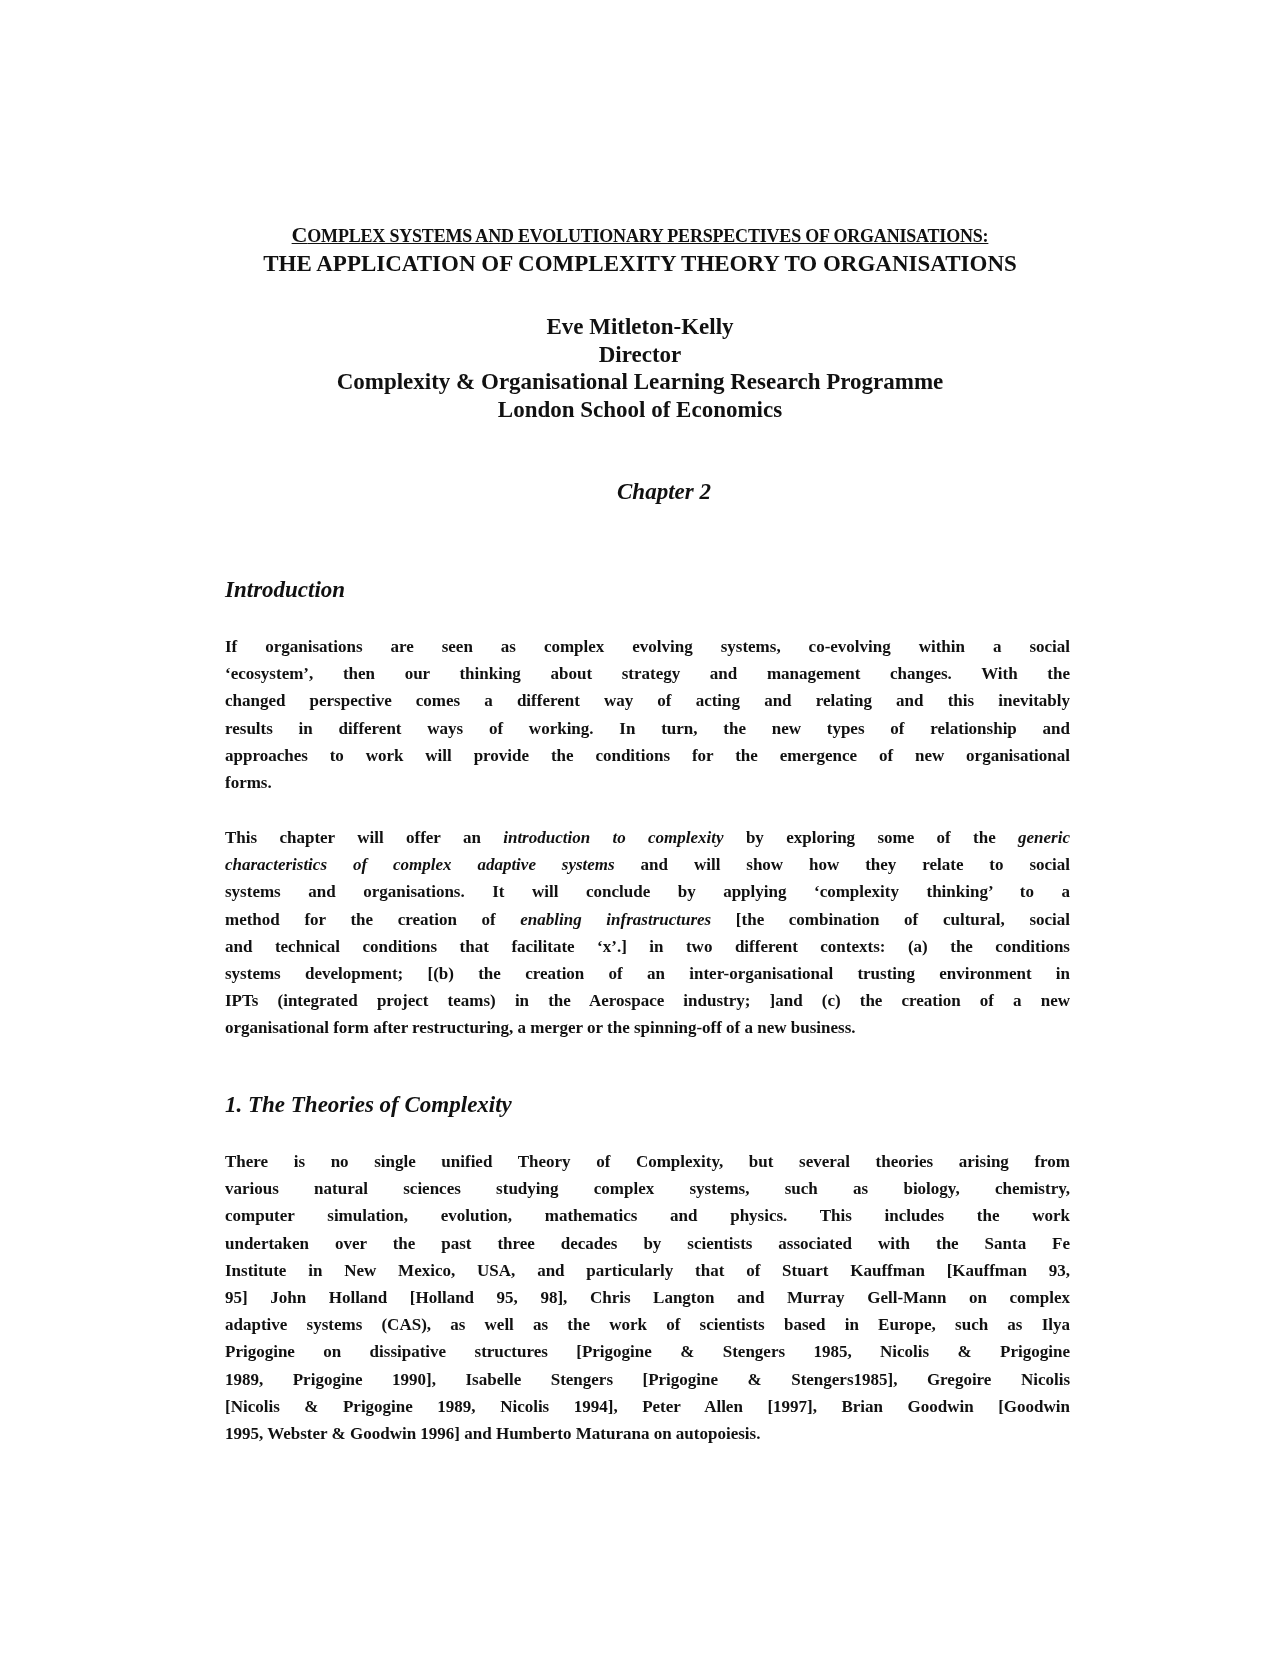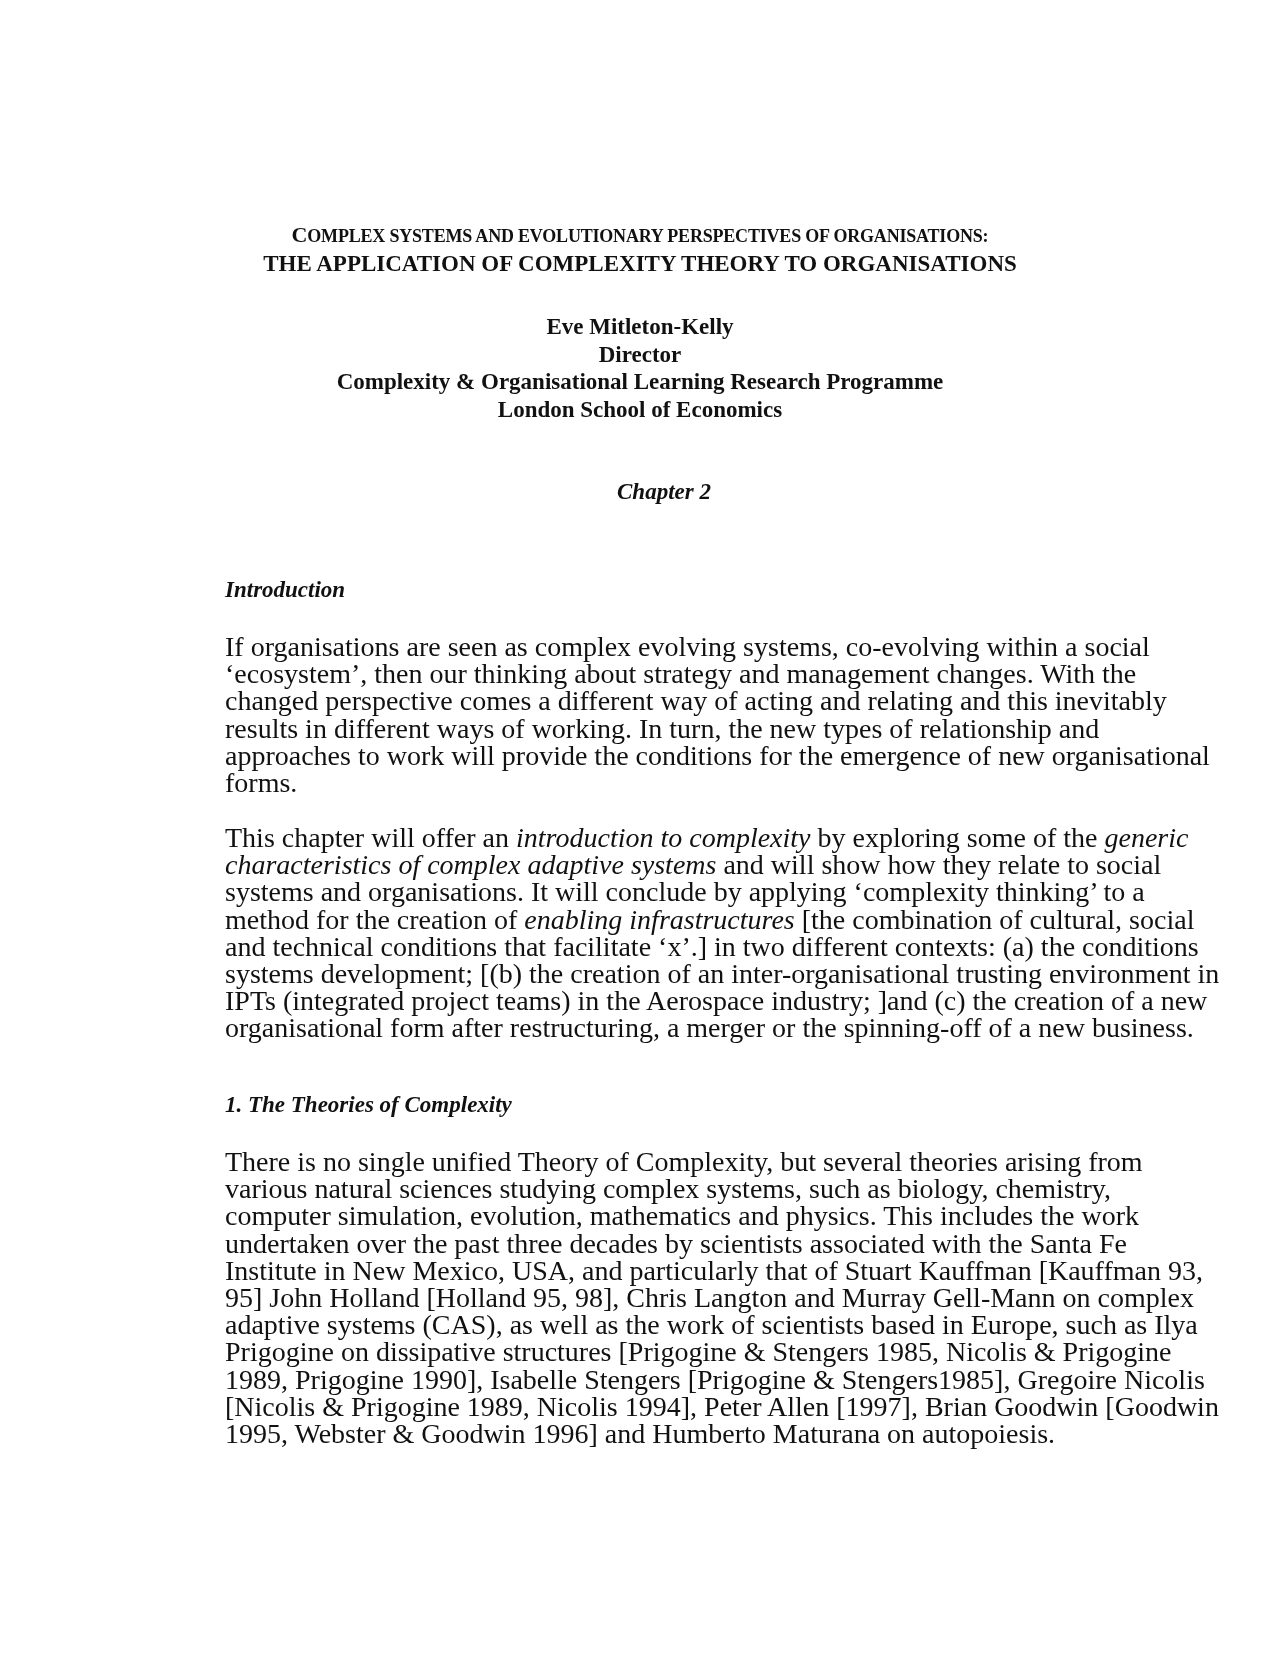--- a/index.html
+++ b/index.html
@@ -1,28 +1,28 @@
 <!DOCTYPE html>
 <html><head>
 <meta charset="utf-8">
 <style>
   html, body { margin: 0; padding: 0; background: #ffffff; }
   body { width: 1280px; height: 1656px; position: relative; overflow: hidden;
          font-family: "Liberation Serif", "DejaVu Serif", serif; color: #111; }
   .page { position: absolute; left: 0; top: 0; width: 1280px; height: 1656px; }
   .center { position: absolute; left: 0; width: 1280px; text-align: center; }
-  .title1 { top: 222px; font-size: 18px; font-weight: bold; letter-spacing: -0.2px; }
+  .title1 { top: 222px; font-size: 18px; font-weight: bold; letter-spacing: -0.2px; text-decoration: underline; }
   .title1 .cap { font-size: 22px; }
   .title2 { top: 251px; font-size: 23px; font-weight: bold; }
   .author { top: 313px; font-size: 23px; font-weight: bold; line-height: 27.5px; }
   .chapter { top: 477px; font-size: 23px; line-height: 29px; padding-left: 24px; }
   .chapter .ch-num { font-style: italic; font-weight: bold; display:block; }
   .chapter .ch-title { font-weight: bold; display:block; }
-  .body { position: absolute; left: 225px; width: 845px; font-size: 28px; line-height: 27.2px;
-          text-align: justify; }
+  .body { position: absolute; left: 225px; width: 845px; font-size: 17px; line-height: 27.2px;
+          text-align: justify; font-weight: bold; }
   .heading { position: absolute; left: 225px; font-size: 23px; font-weight: bold; font-style: italic; }
   .line { display: block; text-align: justify; text-align-last: justify; white-space: nowrap; height: 27.2px; }
   .line.last { text-align-last: left; }
   em { font-style: italic; }
 </style>
 </head>
 <body>
 
 <div class="page">
 

